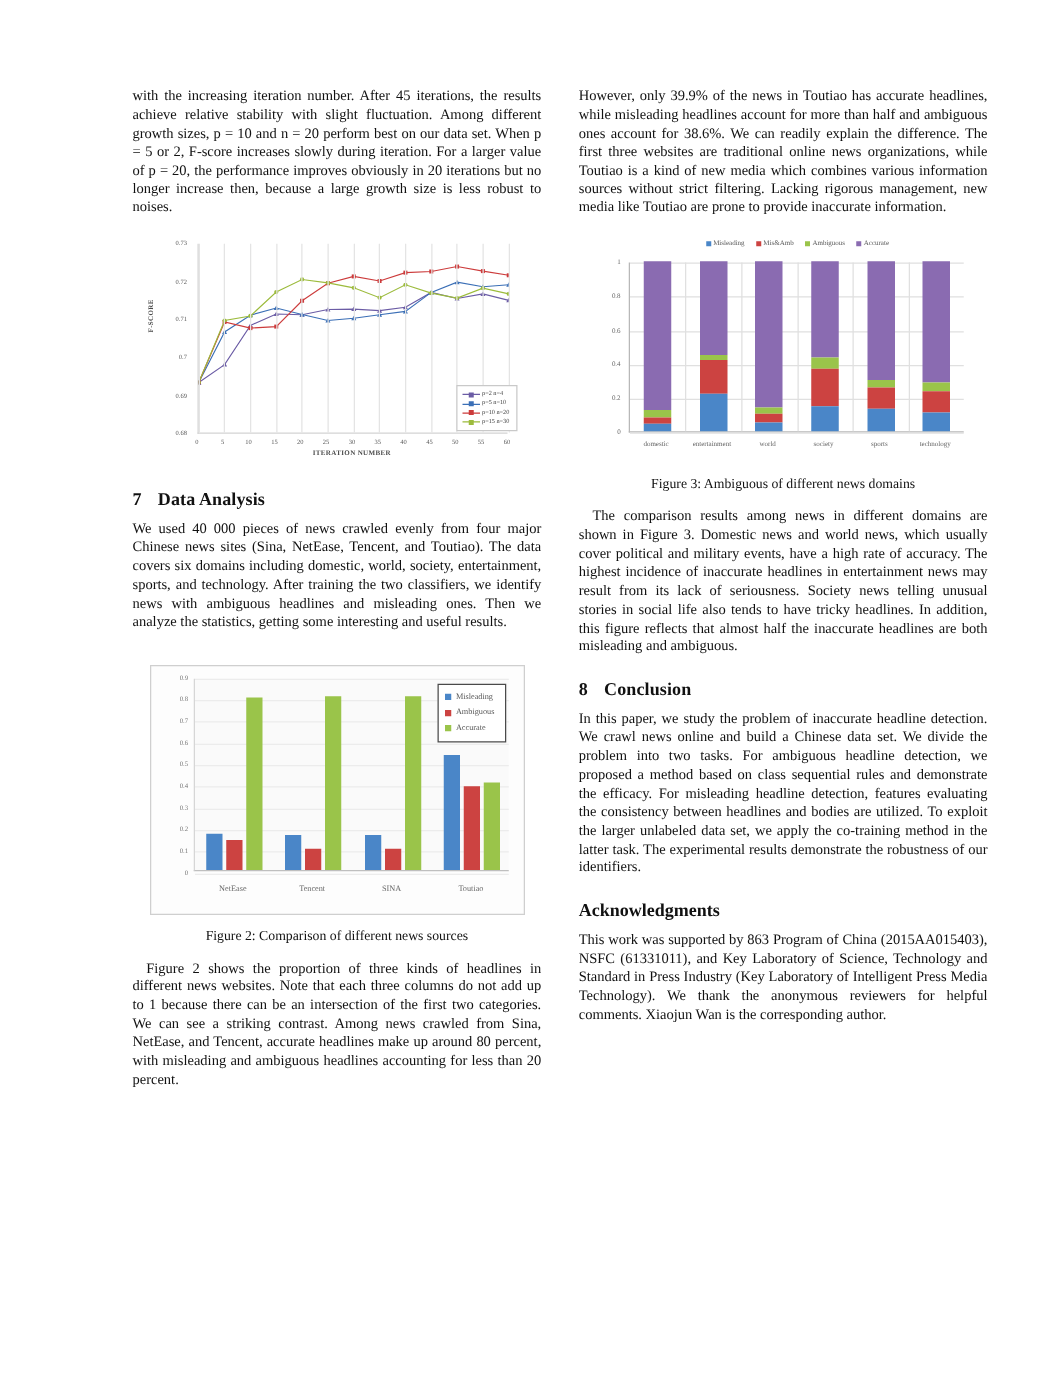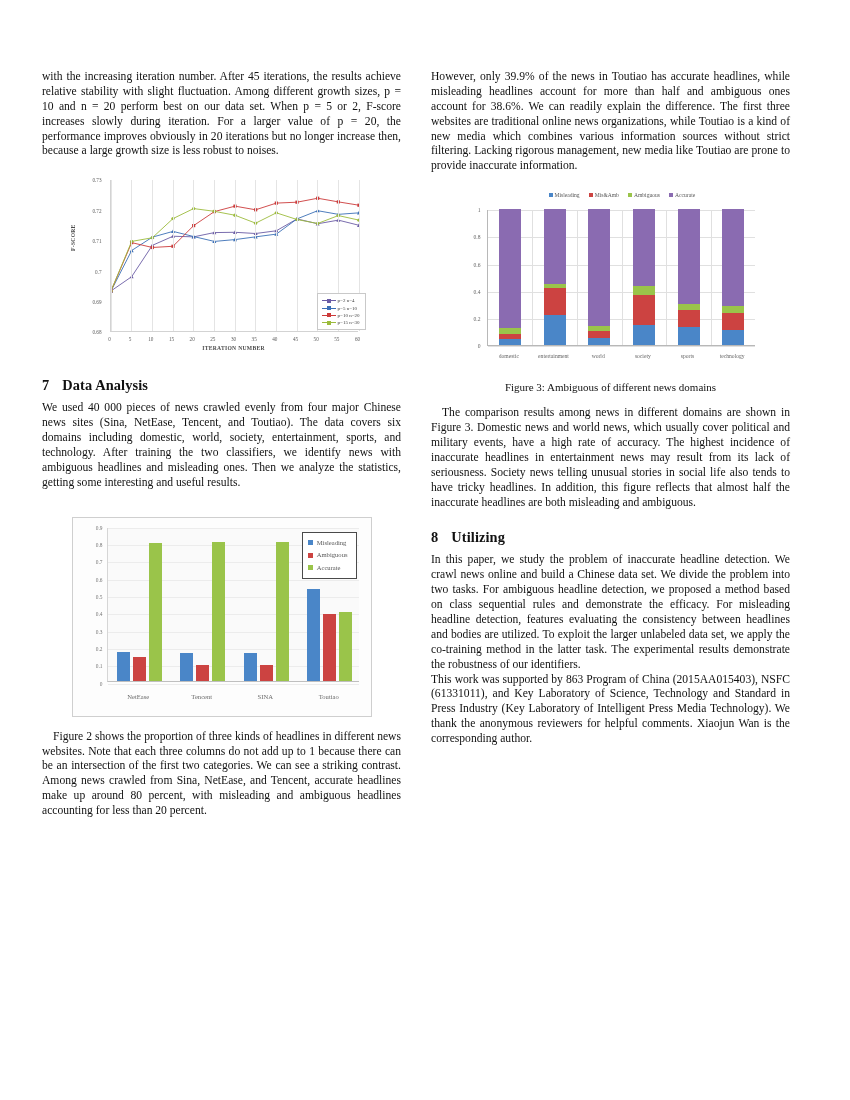--- a/index.html
+++ b/index.html
@@ -7,21 +7,21 @@
     width:850px;height:1100px;
     background:#ffffff;
     font-family:"Liberation Serif", serif;
     color:#111;
     overflow:hidden;
   }
   .page{
     position:relative;
     width:850px;height:1100px;
     box-sizing:border-box;
-    padding:70px 60px 60px 42px;
+    padding:70px 60px 60px 106px;
   }
   .columns{
     display:flex;
     gap:30px;
     height:100%;
   }
   .col{width:360px;}
 
   p.body{
     font-size:11.6px;
@@ -457,20 +457,21 @@
               <div class="le2">
                 <span class="sw" style="background: rgb(204, 67, 65);"></span>
                 <span>Ambiguous</span>
               </div>
               <div class="le2">
                 <span class="sw" style="background: rgb(154, 196, 74);"></span>
                 <span>Accurate</span>
               </div>
             </div>
         </div>
+        <div class="figcaption">Figure 2: Comparison of different news sources</div>
       </div>
 
       <p class="body indent gap" style="margin-top:13px;">Figure 2 shows the proportion of three kinds of headlines in different news websites. Note that each three columns do not add up to 1 because there can be an intersection of the first two categories. We can see a striking contrast. Among news crawled from Sina, NetEase, and Tencent, accurate headlines make up around 80 percent, with misleading and ambiguous headlines accounting for less than 20 percent.</p>
     </div>
 
     <div class="col">
 
       <p class="body">However, only 39.9% of the news in Toutiao has accurate headlines, while misleading headlines account for more than half and ambiguous ones account for 38.6%. We can readily explain the difference. The first three websites are traditional online news organizations, while Toutiao is a kind of new media which combines various information sources without strict filtering. Lacking rigorous management, new media like Toutiao are prone to provide inaccurate information.</p>
 
       <div class="figure" style="margin-top:18px;">
@@ -558,24 +559,25 @@
               <div class="f3xlab" style="left: 227px; top: 161px;">sports</div>
               <div class="f3xlab" style="left: 271.667px; top: 161px;">technology</div>
             </div>
         </div>
         <div class="figcaption">Figure 3: Ambiguous of different news domains</div>
       </div>
 
       <p class="body indent" style="margin-top:13px;">The comparison results among news in different domains are shown in Figure 3. Domestic news and world news, which usually cover political and military events, have a high rate of accuracy. The highest incidence of inaccurate headlines in entertainment news may result from its lack of seriousness. Society news telling unusual stories in social life also tends to have tricky headlines. In addition, this figure reflects that almost half the inaccurate headlines are both misleading and ambiguous.</p>
 
       <h2 class="section">
-        <span class="num">8</span><span>Utilizing</span>
+        <span class="num">8</span><span>Conclusion</span>
       </h2>
 
       <p class="body">In this paper, we study the problem of inaccurate headline detection. We crawl news online and build a Chinese data set. We divide the problem into two tasks. For ambiguous headline detection, we proposed a method based on class sequential rules and demonstrate the efficacy. For misleading headline detection, features evaluating the consistency between headlines and bodies are utilized. To exploit the larger unlabeled data set, we apply the co-training method in the latter task. The experimental results demonstrate the robustness of our identifiers.</p>
 
 
+      <h2 class="ack">Acknowledgments</h2>
 
       <p class="body">This work was supported by 863 Program of China (2015AA015403), NSFC (61331011), and Key Laboratory of Science, Technology and Standard in Press Industry (Key Laboratory of Intelligent Press Media Technology). We thank the anonymous reviewers for helpful comments. Xiaojun Wan is the corresponding author.</p>
     </div>
 
   </div>
 </div>
 
 </body></html>

